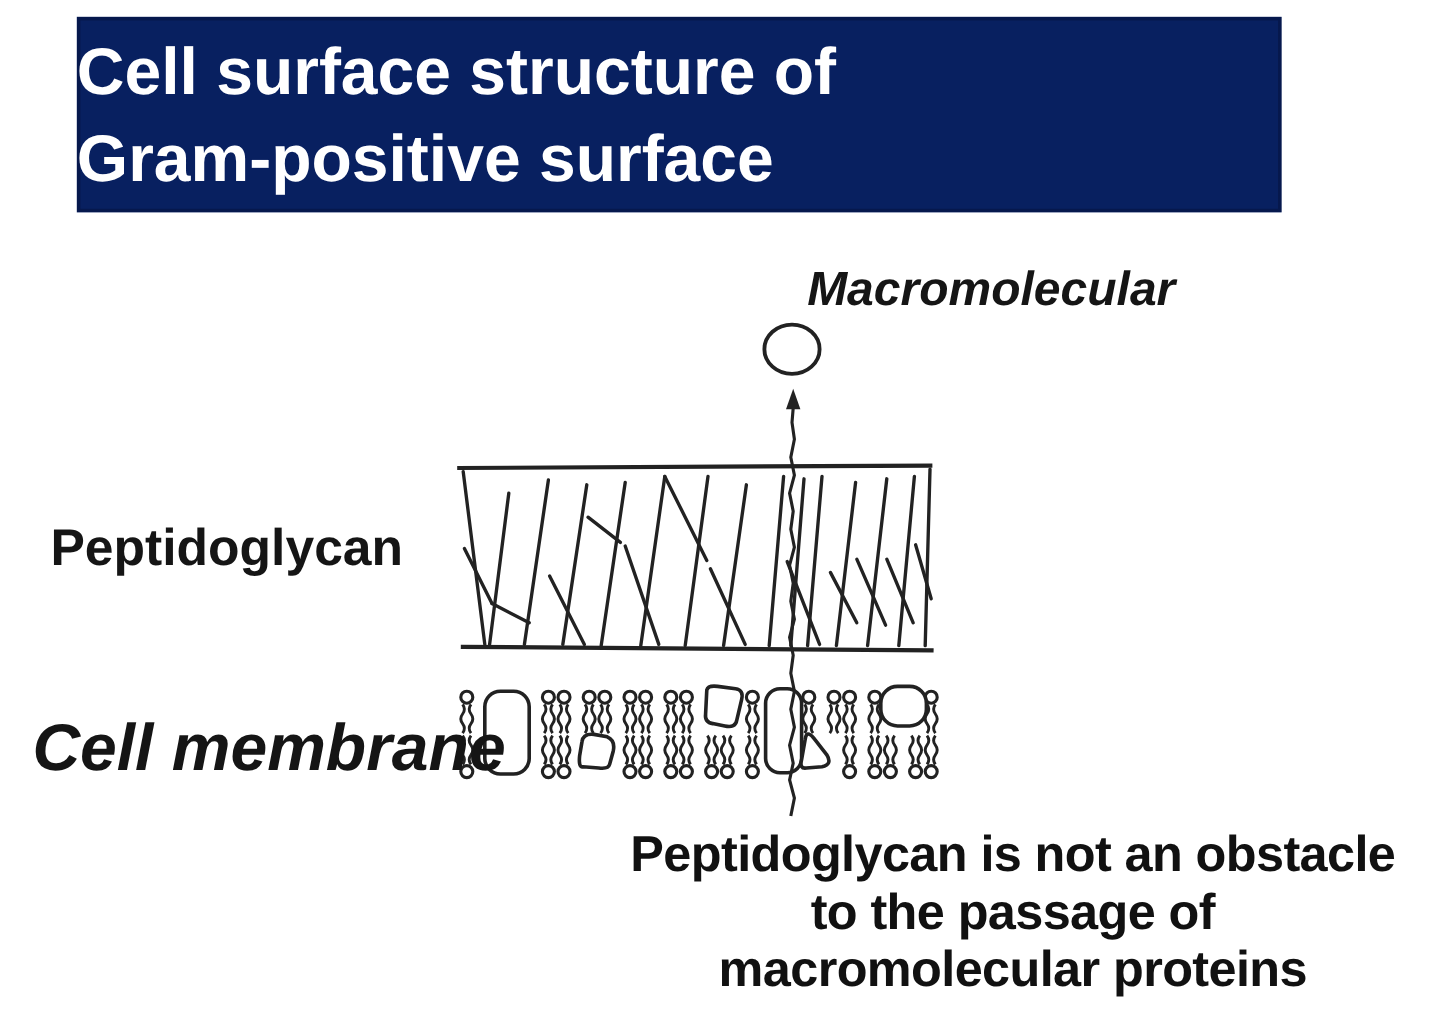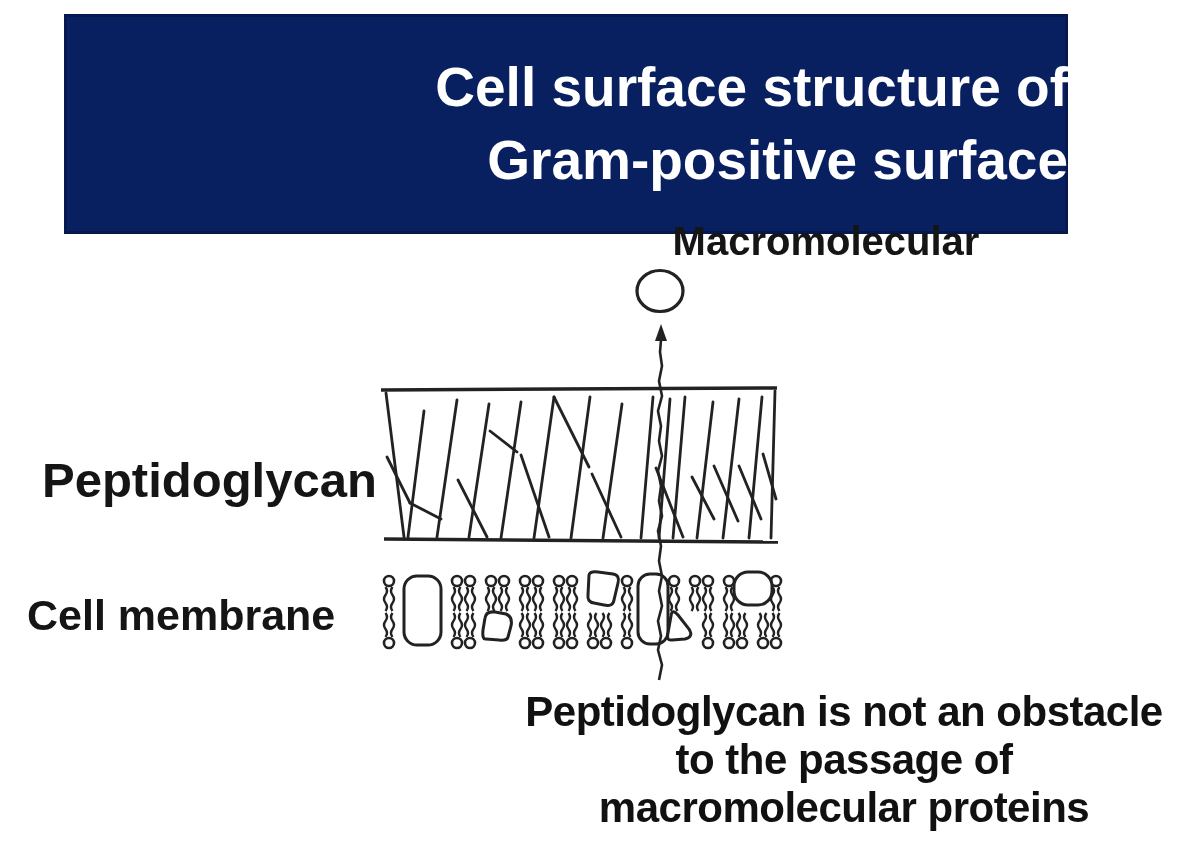--- a/index.html
+++ b/index.html
@@ -2,36 +2,36 @@
 <html><head>
 <meta charset="utf-8">
 <style>
   html,body{margin:0;padding:0;}
   body{
     width:1200px;height:862px;position:relative;overflow:hidden;
     background:#ffffff;
     font-family:"Liberation Sans", sans-serif;
   }
   .banner{
-    position:absolute;left:64px;top:14px;width:1004px;height:220px;
-    display:flex;flex-direction:column;justify-content:center;align-items:flex-end;
+    position:absolute;left:64px;top:14px;width:1004px;height:163px;
+    display:flex;flex-direction:column;justify-content:center;align-items:flex-start;
     box-shadow:inset 0 0 0 3px rgba(0,0,20,0.25);
   }
   .banner .line{
     color:#ffffff;font-size:55px;font-weight:700;line-height:73px;
     letter-spacing:0px;white-space:nowrap;
   }
   .diagram-label{
     position:absolute;color:#151515;font-weight:700;white-space:nowrap;
   }
-  #label-peptidoglycan{left:42px;top:452px;font-size:49px;}
-  #label-cell-membrane{left:27px;top:591px;font-size:43px;}
+  #label-peptidoglycan{left:42px;top:433px;font-size:43px;}
+  #label-cell-membrane{left:27px;top:591px;font-size:55px;font-style:italic;}
   #label-macromolecular{
     left:648px;top:216px;width:356px;font-size:40px;line-height:50px;
-    text-align:center;white-space:normal;
+    text-align:center;white-space:normal;font-style:italic;
   }
   .caption{
     position:absolute;left:460px;top:688px;width:768px;
     color:#111111;font-weight:700;font-size:42px;line-height:48px;
     text-align:center;letter-spacing:-0.5px;
   }
   svg{position:absolute;left:0;top:0;}
 </style>
 </head>
 <body>

